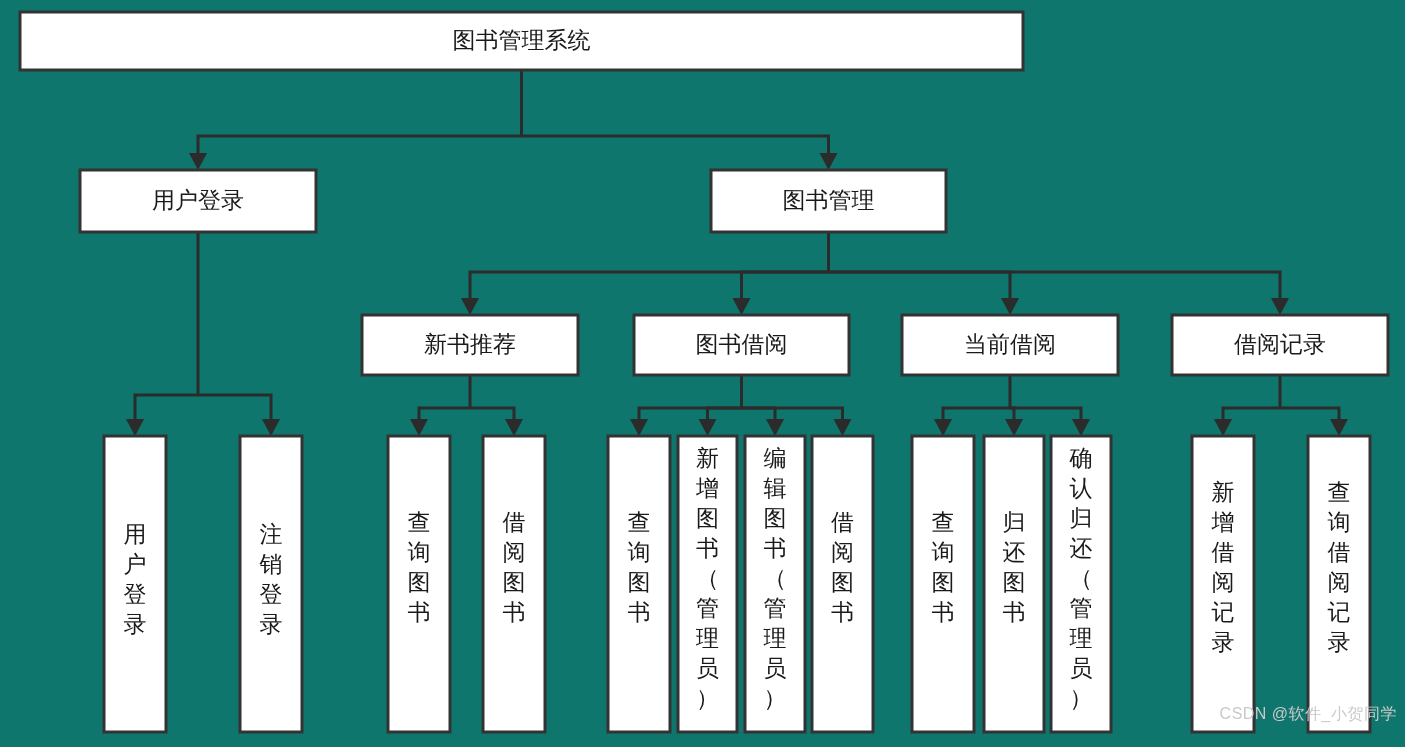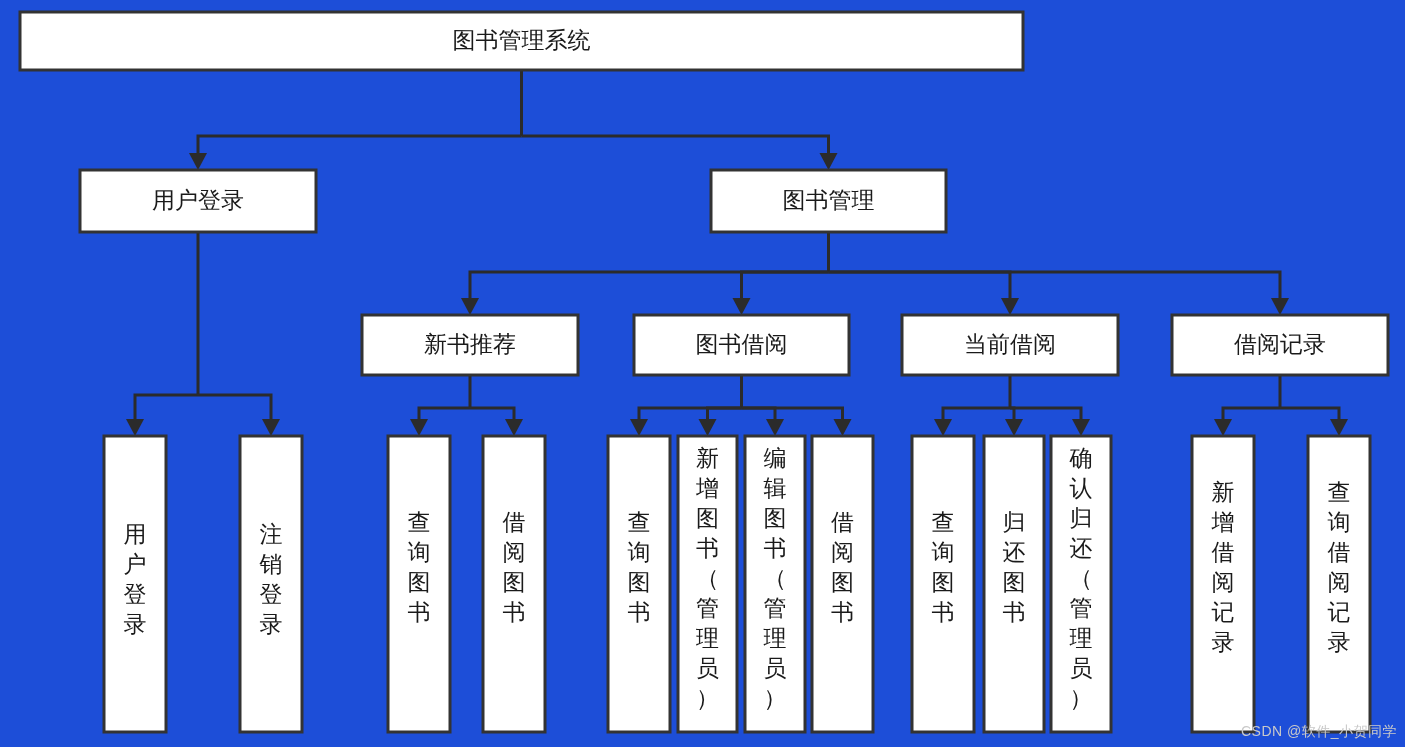--- a/index.html
+++ b/index.html
@@ -10,21 +10,21 @@
   body {
     width: 1405px;
     height: 747px;
     font-family: "Liberation Sans", "DejaVu Sans", sans-serif;
     overflow: hidden;
   }
   #diagram-root {
     position: relative;
     width: 1405px;
     height: 747px;
-    background: #1d4ed8;
+    background: #0f766e;
     text-decoration: underline;
   }
   svg#tree-svg {
     position: absolute;
     left: 0;
     top: 0;
     width: 1405px;
     height: 747px;
   }
   .node-box {
@@ -50,23 +50,23 @@
     stroke-width: 3;
     fill: none;
   }
   .arrow-head {
     fill: #2b2b2b;
     stroke: none;
   }
   .watermark {
     position: absolute;
     right: 8px;
-    bottom: 6px;
-    font-family: "Liberation Sans", "DejaVu Sans", sans-serif;
-    font-size: 14px;
+    bottom: 22px;
+    font-family: "Liberation Sans", "DejaVu Sans", sans-serif;
+    font-size: 16px;
     color: #c9c9c9;
     white-space: nowrap;
     letter-spacing: 0.5px;
   }
 </style>
 </head>
 <body>
 
 <div id="diagram-root">
   <svg id="tree-svg" viewBox="0 0 1405 747" xmlns="http://www.w3.org/2000/svg">

